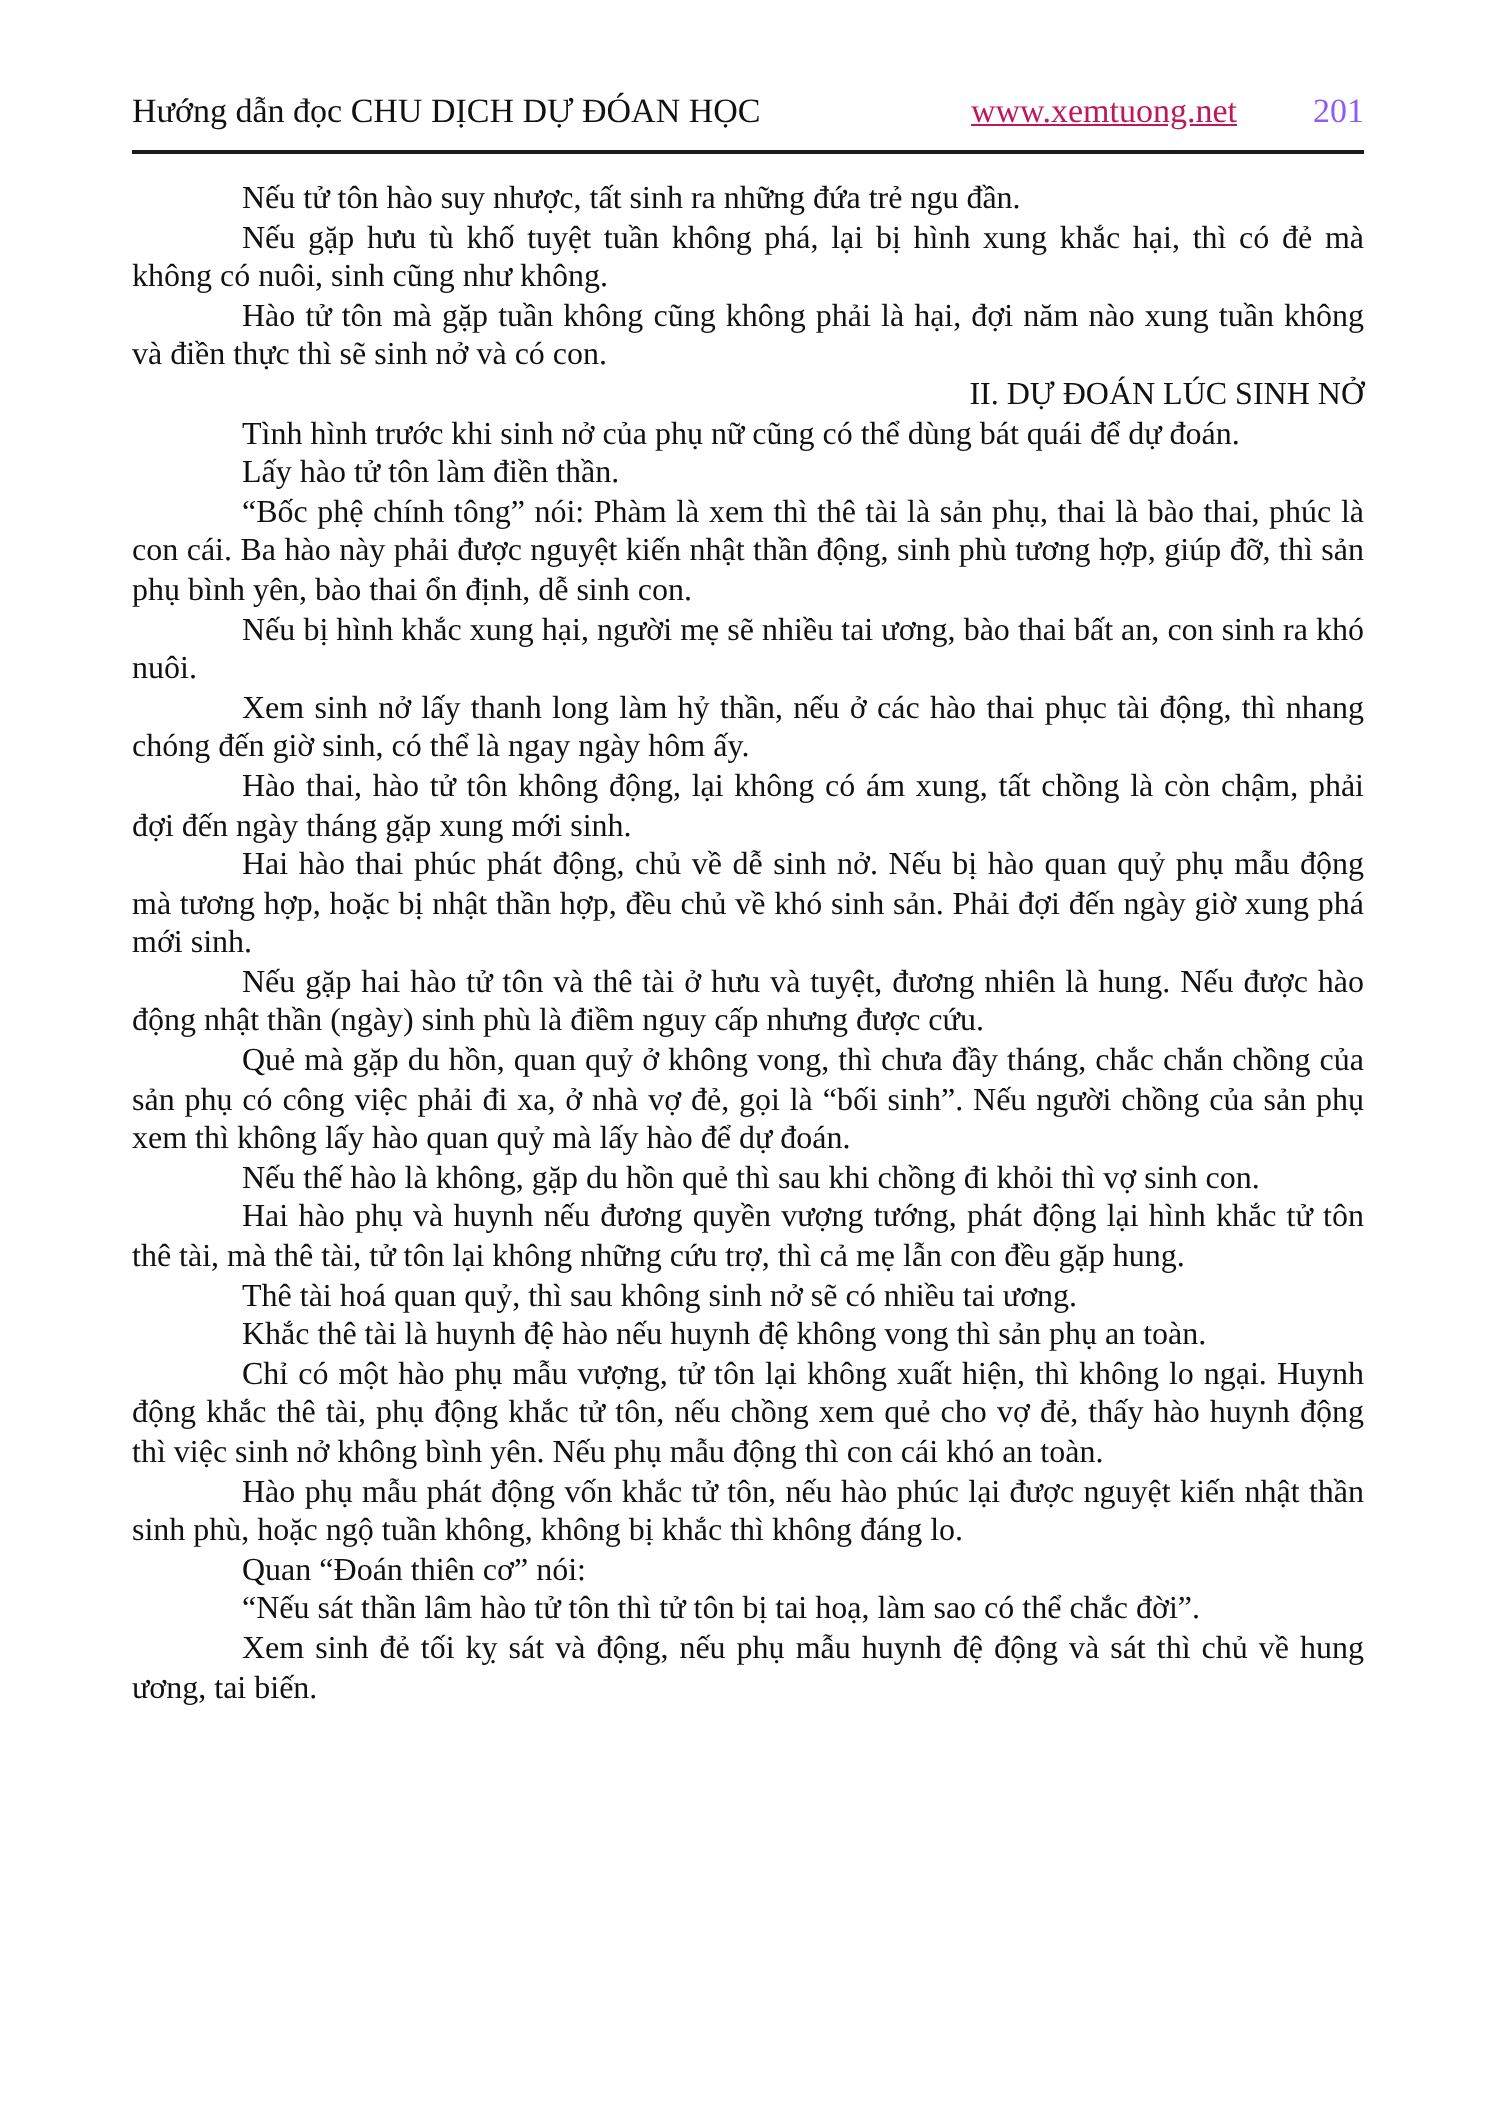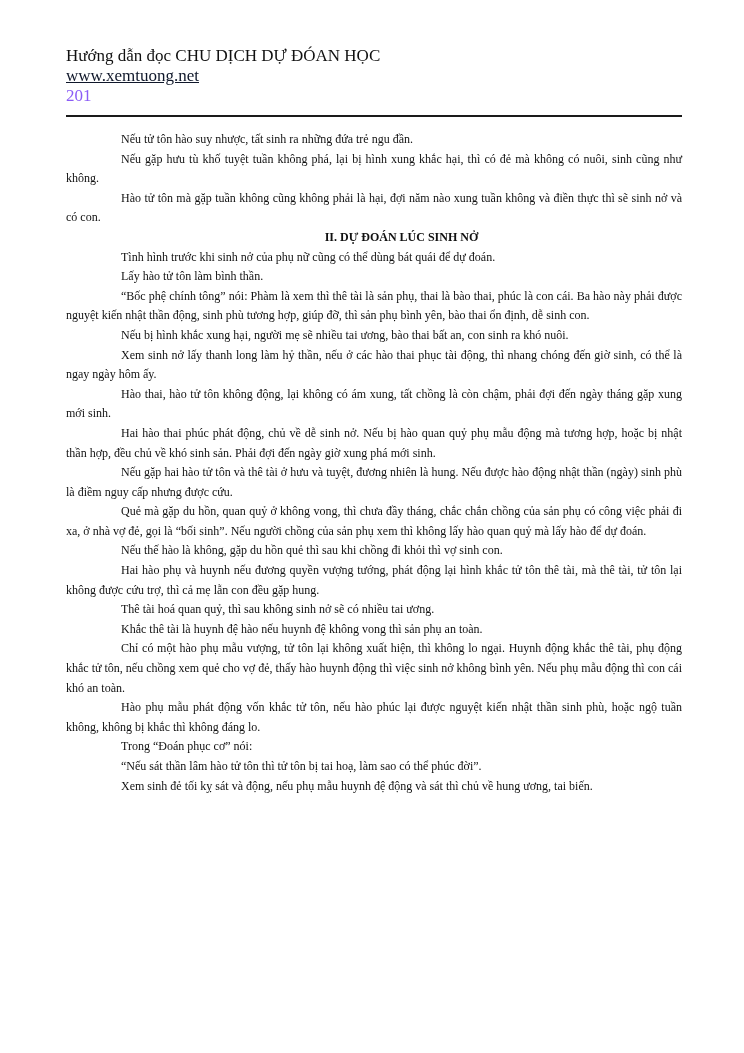--- a/index.html
+++ b/index.html
@@ -13,56 +13,55 @@
     min-height: 1053px;
     margin: 0 auto;
     background: #ffffff;
     color: #111111;
     font-family: "Liberation Serif", "DejaVu Serif", serif;
     box-sizing: border-box;
     padding: 46px 62px 20px 66px;
   }
   .page-header {
     display: flex;
-    align-items: flex-start;
+    align-items: center;
     font-size: 17px;
     line-height: 20px;
     white-space: nowrap;
-    flex-direction: column;
   }
   .page-header .doc-title {
     flex: 1 1 auto;
   }
   .page-header .site-link {
-    color: #0f172a;
+    color: #be185d;
     text-decoration: underline;
     cursor: pointer;
     margin-right: 38px;
   }
   .page-header .page-number {
     color: #8b5cf6;
   }
   .header-rule {
     border: none;
     border-top: 2px solid #1a1a1a;
     margin: 9px 0 0 0;
   }
   article.body-text {
     margin-top: 13px;
-    font-size: 12px;
+    font-size: 16px;
     line-height: 19.6px;
     text-align: justify;
   }
   article.body-text p {
     margin: 0;
     text-indent: 55px;
   }
   article.body-text p.heading {
-    font-weight: bold;
-    text-align: center;
+    font-weight: normal;
+    text-align: right;
   }
 </style>
 </head>
 <body>
 
 <div class="page">
 
   <header class="page-header">
     <span class="doc-title">Hướng dẫn đọc CHU DỊCH DỰ ĐÓAN HỌC</span>
     <a class="site-link">www.xemtuong.net</a>
@@ -70,32 +69,32 @@
   </header>
 
   <hr class="header-rule">
 
   <article class="body-text">
     <p>Nếu tử tôn hào suy nhược, tất sinh ra những đứa trẻ ngu đần.</p>
     <p>Nếu gặp hưu tù khố tuyệt tuần không phá, lại bị hình xung khắc hại, thì có đẻ mà không có nuôi, sinh cũng như không.</p>
     <p>Hào tử tôn mà gặp tuần không cũng không phải là hại, đợi năm nào xung tuần không và điền thực thì sẽ sinh nở và có con.</p>
     <p class="heading">II. DỰ ĐOÁN LÚC SINH NỞ</p>
     <p>Tình hình trước khi sinh nở của phụ nữ cũng có thể dùng bát quái để dự đoán.</p>
-    <p>Lấy hào tử tôn làm bình thần.</p>
+    <p>Lấy hào tử tôn làm điền thần.</p>
     <p>“Bốc phệ chính tông” nói: Phàm là xem thì thê tài là sản phụ, thai là bào thai, phúc là con cái. Ba hào này phải được nguyệt kiến nhật thần động, sinh phù tương hợp, giúp đỡ, thì sản phụ bình yên, bào thai ổn định, dễ sinh con.</p>
     <p>Nếu bị hình khắc xung hại, người mẹ sẽ nhiều tai ương, bào thai bất an, con sinh ra khó nuôi.</p>
     <p>Xem sinh nở lấy thanh long làm hỷ thần, nếu ở các hào thai phục tài động, thì nhang chóng đến giờ sinh, có thể là ngay ngày hôm ấy.</p>
     <p>Hào thai, hào tử tôn không động, lại không có ám xung, tất chồng là còn chậm, phải đợi đến ngày tháng gặp xung mới sinh.</p>
     <p>Hai hào thai phúc phát động, chủ về dễ sinh nở. Nếu bị hào quan quỷ phụ mẫu động mà tương hợp, hoặc bị nhật thần hợp, đều chủ về khó sinh sản. Phải đợi đến ngày giờ xung phá mới sinh.</p>
     <p>Nếu gặp hai hào tử tôn và thê tài ở hưu và tuyệt, đương nhiên là hung. Nếu được hào động nhật thần (ngày) sinh phù là điềm nguy cấp nhưng được cứu.</p>
     <p>Quẻ mà gặp du hồn, quan quỷ ở không vong, thì chưa đầy tháng, chắc chắn chồng của sản phụ có công việc phải đi xa, ở nhà vợ đẻ, gọi là “bối sinh”. Nếu người chồng của sản phụ xem thì không lấy hào quan quỷ mà lấy hào để dự đoán.</p>
     <p>Nếu thế hào là không, gặp du hồn quẻ thì sau khi chồng đi khỏi thì vợ sinh con.</p>
-    <p>Hai hào phụ và huynh nếu đương quyền vượng tướng, phát động lại hình khắc tử tôn thê tài, mà thê tài, tử tôn lại không được cứu trợ, thì cả mẹ lẫn con đều gặp hung.</p>
+    <p>Hai hào phụ và huynh nếu đương quyền vượng tướng, phát động lại hình khắc tử tôn thê tài, mà thê tài, tử tôn lại không những cứu trợ, thì cả mẹ lẫn con đều gặp hung.</p>
     <p>Thê tài hoá quan quỷ, thì sau không sinh nở sẽ có nhiều tai ương.</p>
     <p>Khắc thê tài là huynh đệ hào nếu huynh đệ không vong thì sản phụ an toàn.</p>
     <p>Chỉ có một hào phụ mẫu vượng, tử tôn lại không xuất hiện, thì không lo ngại. Huynh động khắc thê tài, phụ động khắc tử tôn, nếu chồng xem quẻ cho vợ đẻ, thấy hào huynh động thì việc sinh nở không bình yên. Nếu phụ mẫu động thì con cái khó an toàn.</p>
     <p>Hào phụ mẫu phát động vốn khắc tử tôn, nếu hào phúc lại được nguyệt kiến nhật thần sinh phù, hoặc ngộ tuần không, không bị khắc thì không đáng lo.</p>
-    <p>Trong “Đoán phục cơ” nói:</p>
-    <p>“Nếu sát thần lâm hào tử tôn thì tử tôn bị tai hoạ, làm sao có thể phúc đời”.</p>
+    <p>Quan “Đoán thiên cơ” nói:</p>
+    <p>“Nếu sát thần lâm hào tử tôn thì tử tôn bị tai hoạ, làm sao có thể chắc đời”.</p>
     <p>Xem sinh đẻ tối kỵ sát và động, nếu phụ mẫu huynh đệ động và sát thì chủ về hung ương, tai biến.</p>
   </article>
 
 </div>
 
 </body></html>

